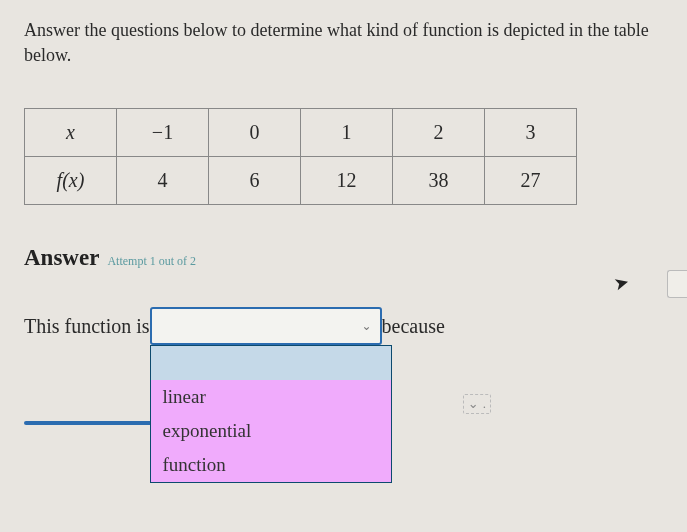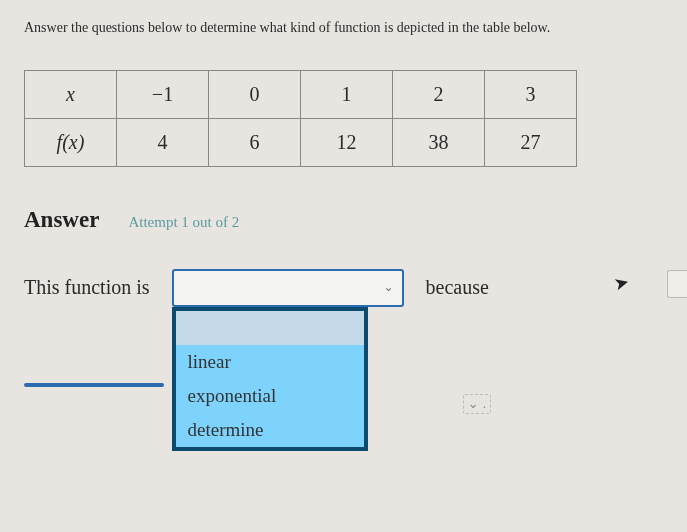--- a/index.html
+++ b/index.html
@@ -7,23 +7,23 @@
       width: 687px;
       height: 532px;
       background: #e8e5e0;
       font-family: Georgia, 'Times New Roman', serif;
       color: #2a2a2a;
       padding: 18px 24px;
       position: relative;
       overflow: hidden;
     }
     .question-text {
-      font-size: 14px;
+      font-size: 18px;
       line-height: 1.4;
-      margin-bottom: 32px;
+      margin-bottom: 40px;
     }
     table.data-table {
       border-collapse: collapse;
       margin-bottom: 40px;
     }
     table.data-table td {
       border: 1px solid #888;
       text-align: center;
       font-size: 20px;
       padding: 12px 0;
@@ -36,28 +36,28 @@
     .answer-row {
       margin-bottom: 36px;
     }
     .answer-label {
       font-weight: bold;
       font-size: 23px;
       color: #222;
     }
     .attempt-text {
       color: #5b9aa0;
-      font-size: 15px;
-      margin-left: 25px;
+      font-size: 12px;
+      margin-left: 4px;
     }
     .sentence-row {
       font-size: 20px;
       display: flex;
       align-items: center;
-      gap: 22px;
+      gap: 0;
       margin-bottom: 24px;
     }
     .dropdown-wrap {
       position: relative;
       display: inline-block;
     }
     .dropdown-field {
       height: 38px;
       background: #f3f3f0;
       border: 2px solid #2b6cb0;
@@ -71,23 +71,23 @@
       color: #666;
     }
     .chevron {
       font-size: 12px;
       color: #777;
     }
     .dropdown-menu {
       position: absolute;
       top: 38px;
       left: 0;
-      width: 196px;
-      background: #7dd3fc;
-      border: 4px solid #0c4a6e;
+      width: 242px;
+      background: #f0abfc;
+      border: 1px solid #0c4a6e;
       font-size: 19px;
       z-index: 10;
     }
     .dropdown-menu .opt {
       padding: 6px 12px;
       color: #333;
     }
     .dropdown-menu .opt.highlight {
       background: #c5d9e8;
     }
@@ -168,21 +168,21 @@
 <div class="sentence-row">
   <span>This function is</span>
   <span class="dropdown-wrap">
     <span class="dropdown-field">
       <span class="chevron">⌄</span>
     </span>
     <div class="dropdown-menu">
       <div class="opt highlight">&nbsp;</div>
       <div class="opt">linear</div>
       <div class="opt">exponential</div>
-      <div class="opt">determine</div>
+      <div class="opt">function</div>
     </div>
   </span>
   <span>because</span>
 </div>
 
 <span class="blank-line"></span>
 
 <div class="small-dropdown">
   <span>⌄</span>
   <span>.</span>

